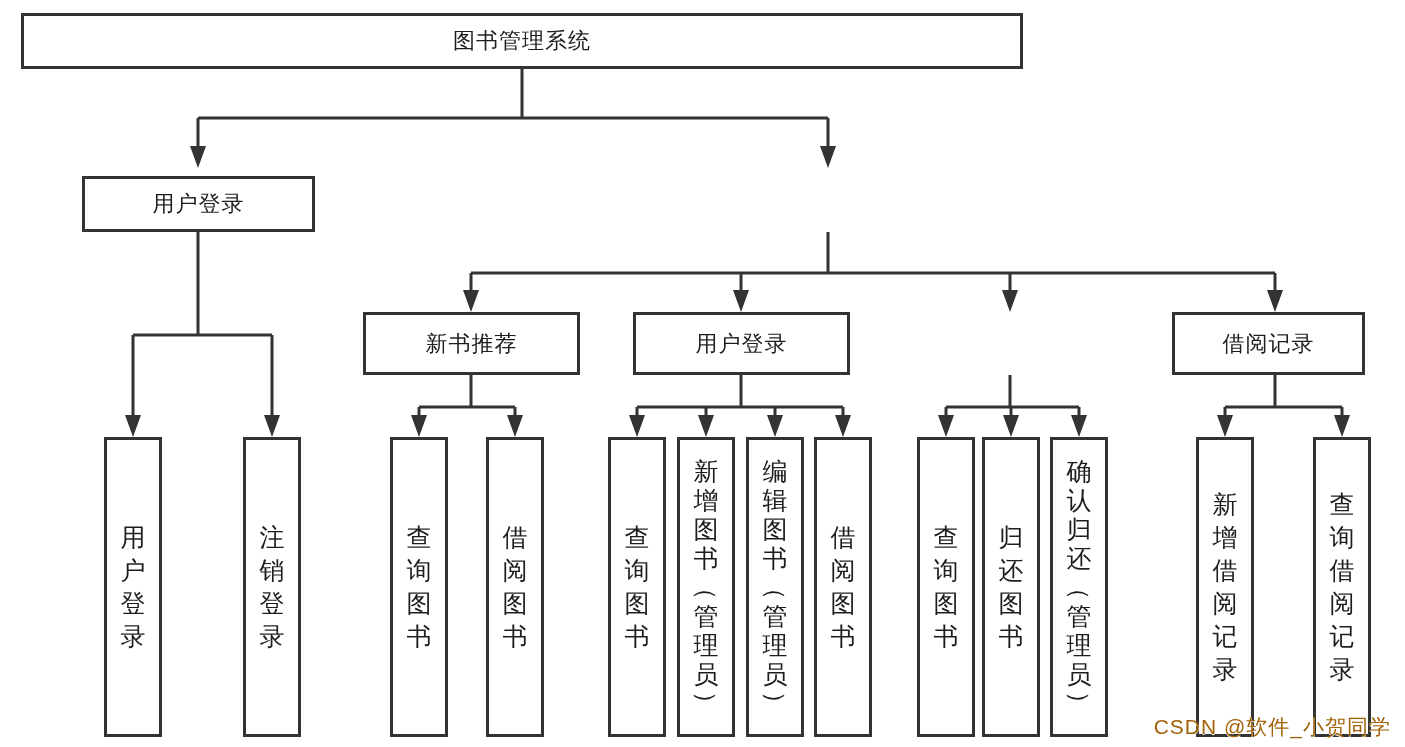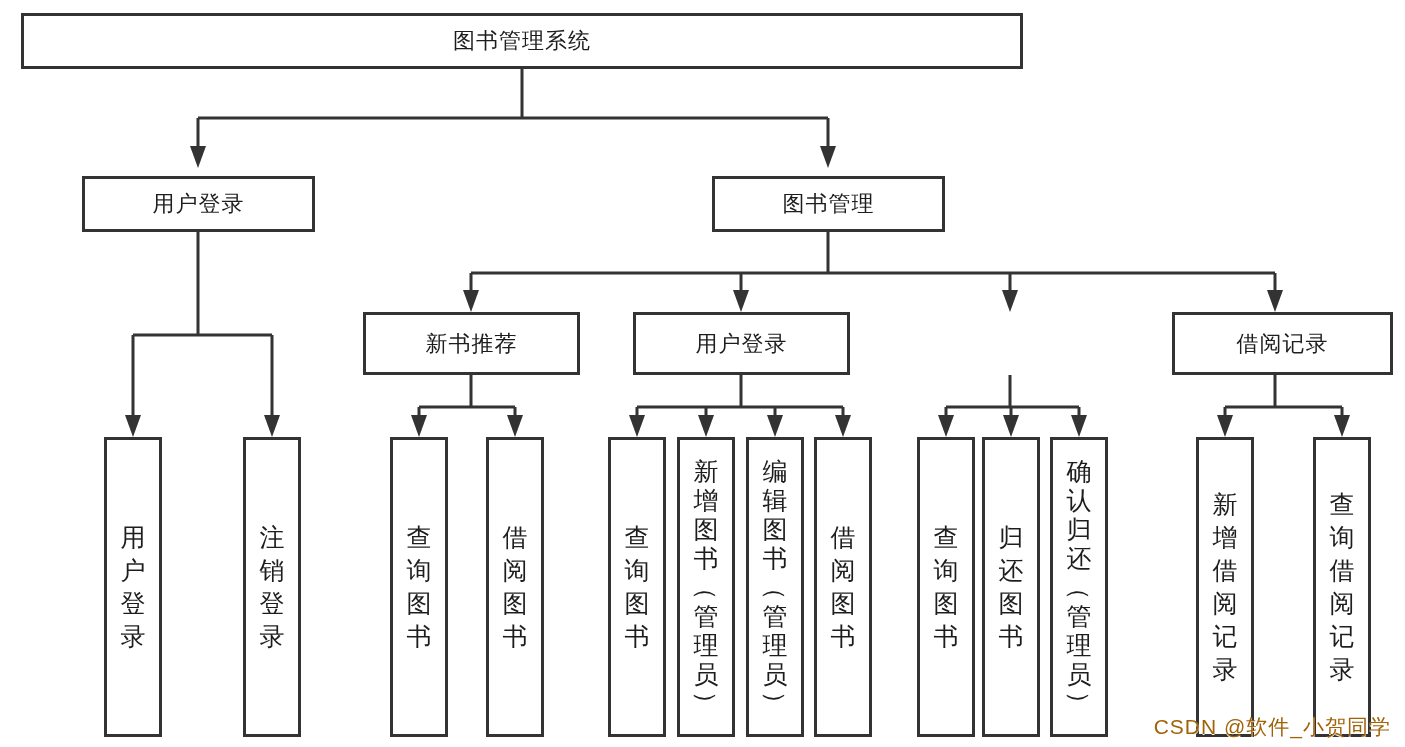--- a/index.html
+++ b/index.html
@@ -56,25 +56,24 @@
         <polygon points="1003,415 1019,415 1011,437"></polygon>
         <polygon points="1071,415 1087,415 1079,437"></polygon>
         <polygon points="1217,415 1233,415 1225,437"></polygon>
         <polygon points="1334,415 1350,415 1342,437"></polygon>
       </g>
   </svg>
 
   <div class="node root">图书管理系统</div>
 
   <div class="node lv2" style="left:82px;">用户登录</div>
-  <div class="node lv2" style="left:712px;">图书管理</div>
 
   <div class="node lv3" style="left:363px;width:217px;text-align:right;">新书推荐</div>
   <div class="node lv3" style="left:633px;width:217px;">用户登录</div>
-  <div class="node lv3" style="left:1172px;width:221px;">借阅记录</div>
+  <div class="node lv3" style="left:1172px;width:193px;">借阅记录</div>
 
   <div class="node leaf" style="left: 104px; gap: 8px;">
       <span class="vchar">用</span>
       <span class="vchar">户</span>
       <span class="vchar">登</span>
       <span class="vchar">录</span>
     </div>
   <div class="node leaf" style="left: 243px; gap: 8px;">
       <span class="vchar">注</span>
       <span class="vchar">销</span>

